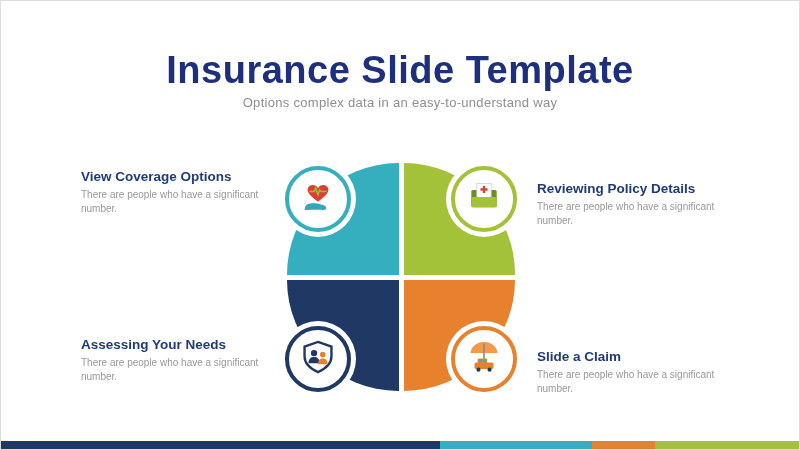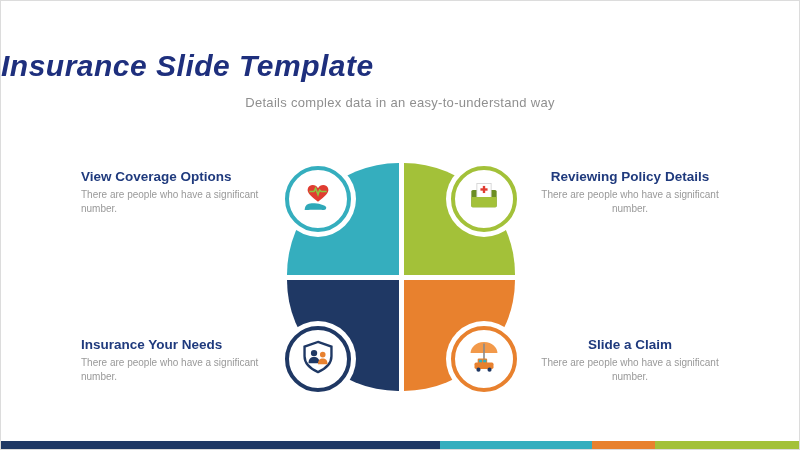--- a/index.html
+++ b/index.html
@@ -2,22 +2,22 @@
 <html><head>
 <meta charset="utf-8">
 <style>
   html,body{margin:0;padding:0;background:#f4f4f4;}
   .slide{
     position:relative;width:798px;height:448px;margin:0 auto;
     background:#ffffff;border:1px solid #dcdcdc;overflow:hidden;
     font-family:"Liberation Sans", sans-serif;
   }
   .title{
-    position:absolute;top:48px;left:0;width:100%;
-    font-size:30px;font-weight:bold;color:#1e2f7d;letter-spacing:.5px;font-style:italic;
+    position:absolute;top:48px;left:0;width:100%;text-align:center;
+    font-size:38px;font-weight:bold;color:#1e2f7d;letter-spacing:.5px;
   }
   .subtitle{
     position:absolute;top:94px;left:0;width:100%;text-align:center;
     font-size:13px;color:#8f8f8f;letter-spacing:.3px;
   }
   
   .quadrants{
     position:absolute;left:286px;top:162px;width:228px;height:228px;
     display:grid;grid-template-columns:1fr 1fr;grid-template-rows:1fr 1fr;gap:5px;
   }
@@ -34,39 +34,39 @@
   }
   .badge-tl{left:284px;top:165px;border-color:#35aebe;}
   .badge-tr{left:450px;top:165px;border-color:#a3c139;}
   .badge-bl{left:284px;top:325px;border-color:#1f3864;}
   .badge-br{left:450px;top:325px;border-color:#e8812e;}
   
   .tb{position:absolute;width:186px;}
   .tb h3{margin:0 0 4px 0;font-size:13.5px;font-weight:bold;color:#1f3a7d;}
   .tb p{margin:0;font-size:10px;line-height:1.35;color:#999999;}
   .tb-right{}
-  .tb-left{text-align:center;}
+  .tb-left{text-align:left;margin-top:12px;}
   .tb-tl{left:80px;top:168px;}
   .tb-tr{left:536px;top:168px;}
   .tb-bl{left:80px;top:336px;}
   .tb-br{left:536px;top:336px;}
   
   .footer-bar{position:absolute;left:0;right:0;bottom:0;height:8px;display:flex;}
   .fs-1{background:#1f3864;width:55%;}
   .fs-2{background:#35aebe;width:19%;}
   .fs-3{background:#e8812e;width:8%;}
   .fs-4{background:#a3c139;width:18%;}
 </style>
 </head>
 <body>
 
 <div class="slide">
 
   <div class="title">Insurance Slide Template</div>
-  <div class="subtitle">Details complex data in an easy-to-understand way</div>
+  <div class="subtitle">Options complex data in an easy-to-understand way</div>
 
   <div class="quadrants">
     <div class="q q-tl"></div>
     <div class="q q-tr"></div>
     <div class="q q-bl"></div>
     <div class="q q-br"></div>
   </div>
 
   <div class="badge badge-tl">
     <span>
@@ -123,21 +123,21 @@
     <h3>View Coverage Options</h3>
     <p>There are people who have a significant number.</p>
   </div>
 
   <div class="tb tb-left tb-tr">
     <h3>Reviewing Policy Details</h3>
     <p>There are people who have a significant number.</p>
   </div>
 
   <div class="tb tb-right tb-bl">
-    <h3>Insurance Your Needs</h3>
+    <h3>Assessing Your Needs</h3>
     <p>There are people who have a significant number.</p>
   </div>
 
   <div class="tb tb-left tb-br">
     <h3>Slide a Claim</h3>
     <p>There are people who have a significant number.</p>
   </div>
 
   <div class="footer-bar">
     <div class="fs-1"></div>

